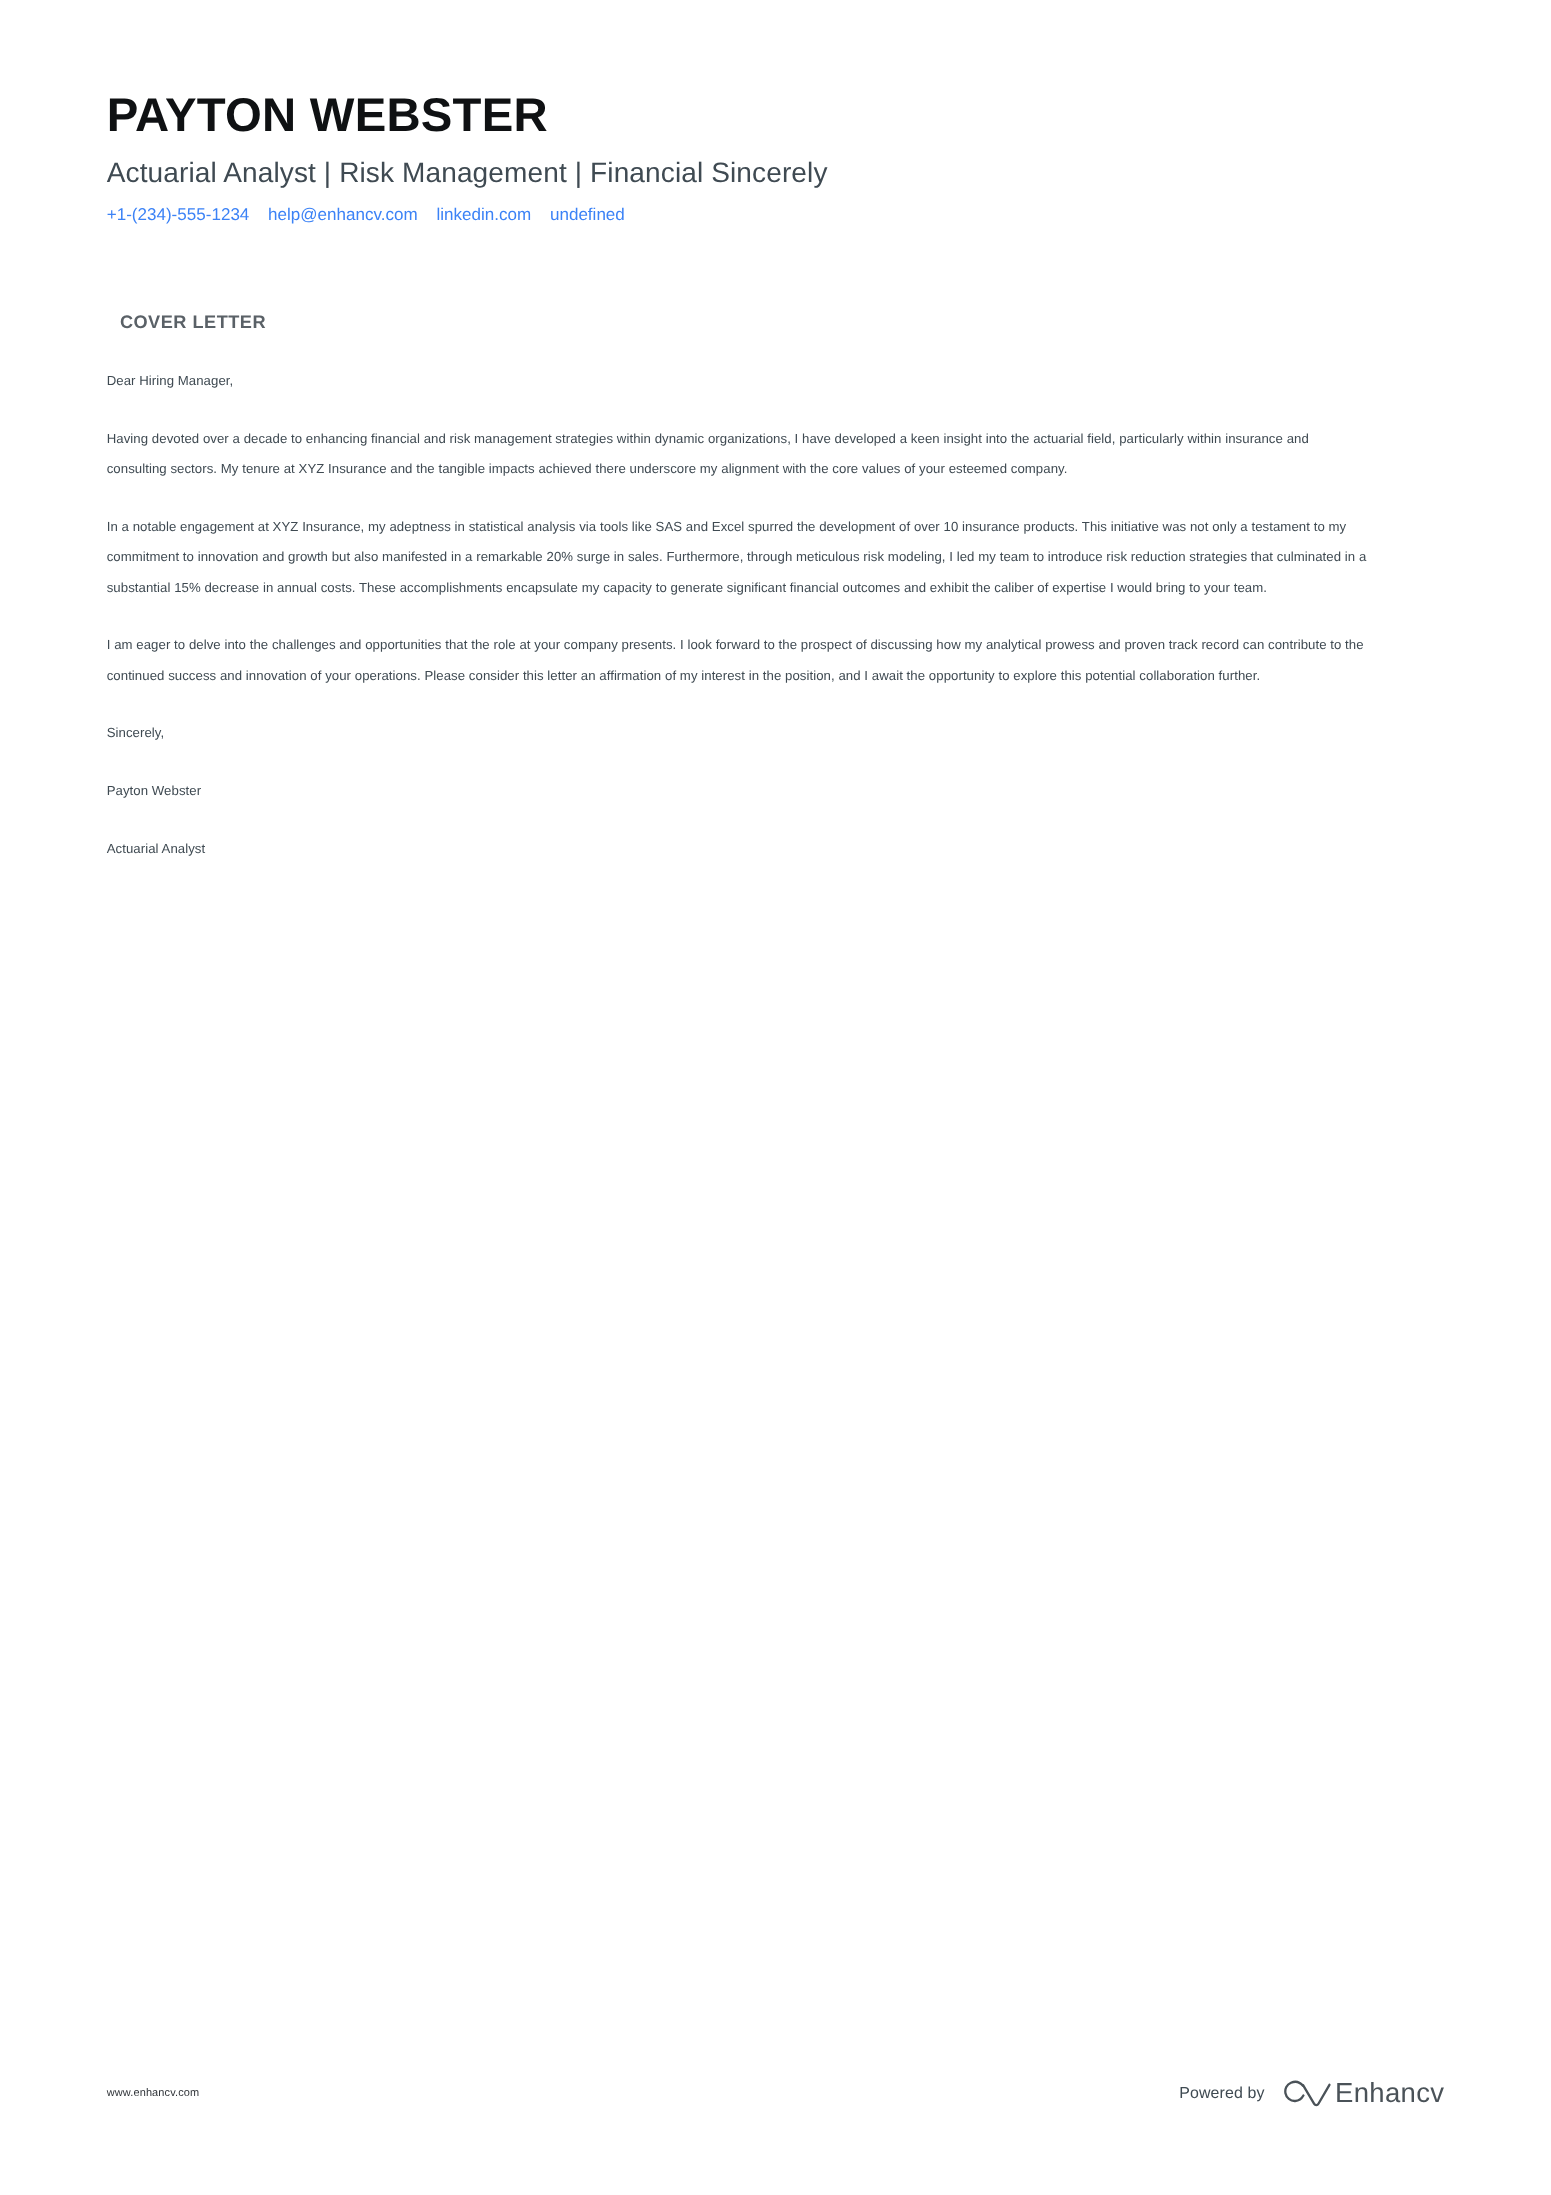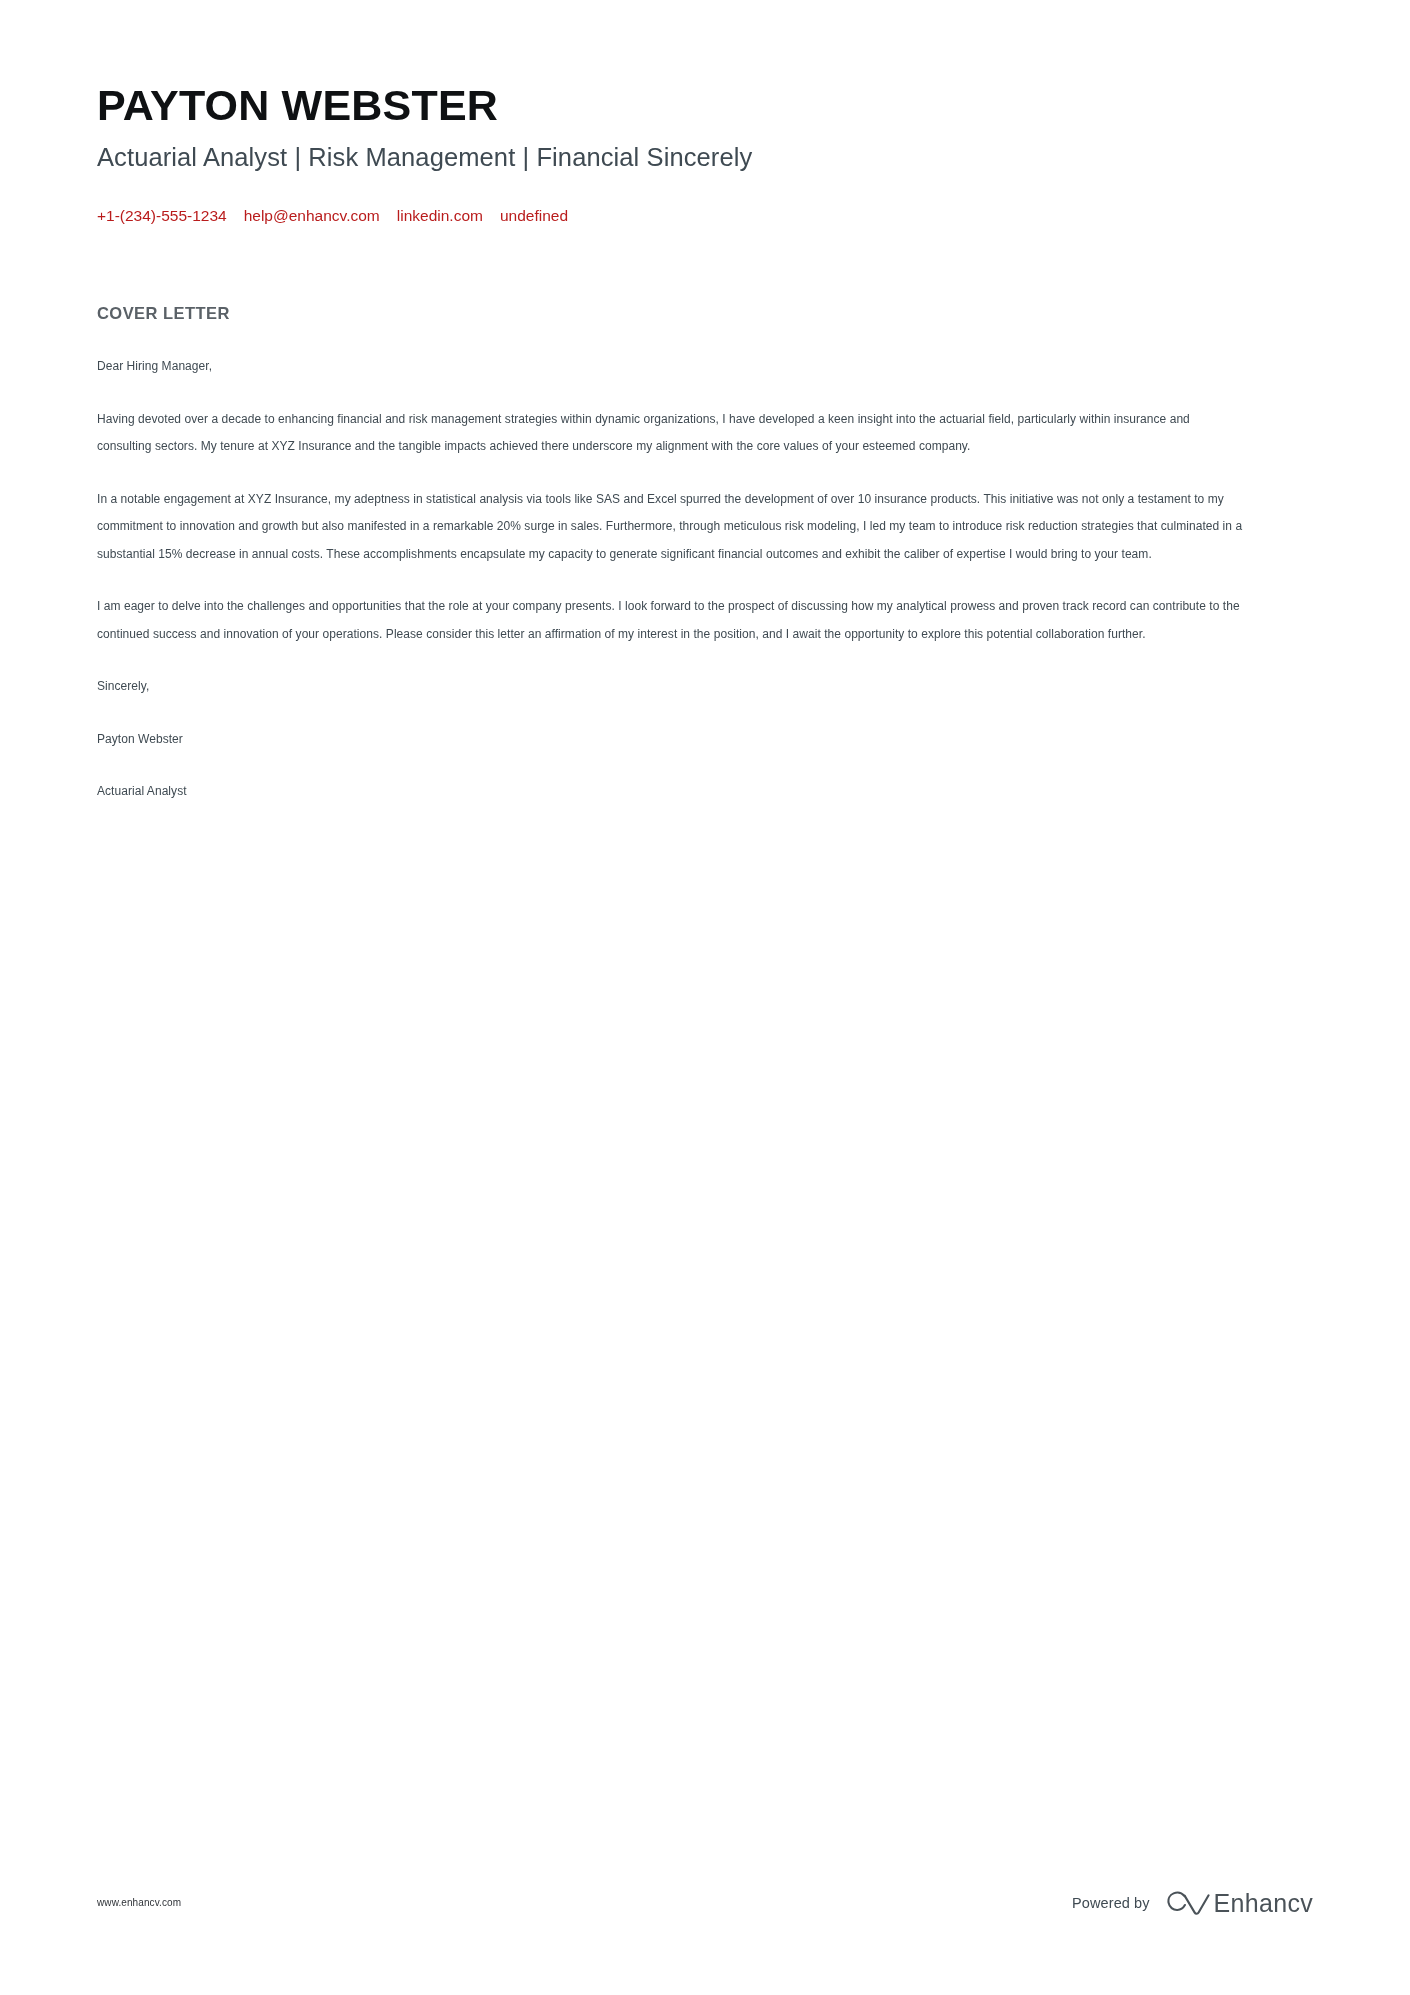--- a/index.html
+++ b/index.html
@@ -58,40 +58,39 @@
     margin-top: 11px;
     display: flex;
     align-items: baseline;
     flex-wrap: wrap;
     gap: 0;
   }
 
   .contact-item {
     font-size: 15.5px;
     line-height: 22px;
-    color: #b91c1c;
+    color: #3b82f6;
     white-space: nowrap;
     margin-right: 17px;
-    margin-top: 20px;
   }
   .contact-item:last-child { margin-right: 0; }
 
   
   .section {
     margin-top: 75px;
   }
 
   .section-title {
     font-size: 16.5px;
     line-height: 22px;
     font-weight: 700;
     letter-spacing: 0.45px;
     color: #5a6167;
     text-transform: uppercase;
-    margin: 0;
+    margin: 12px;
   }
 
   .letter-body {
     margin-top: 29px;
   }
 
   .para {
     font-size: 12px;
     line-height: 27.5px;
     color: #3f4a52;

